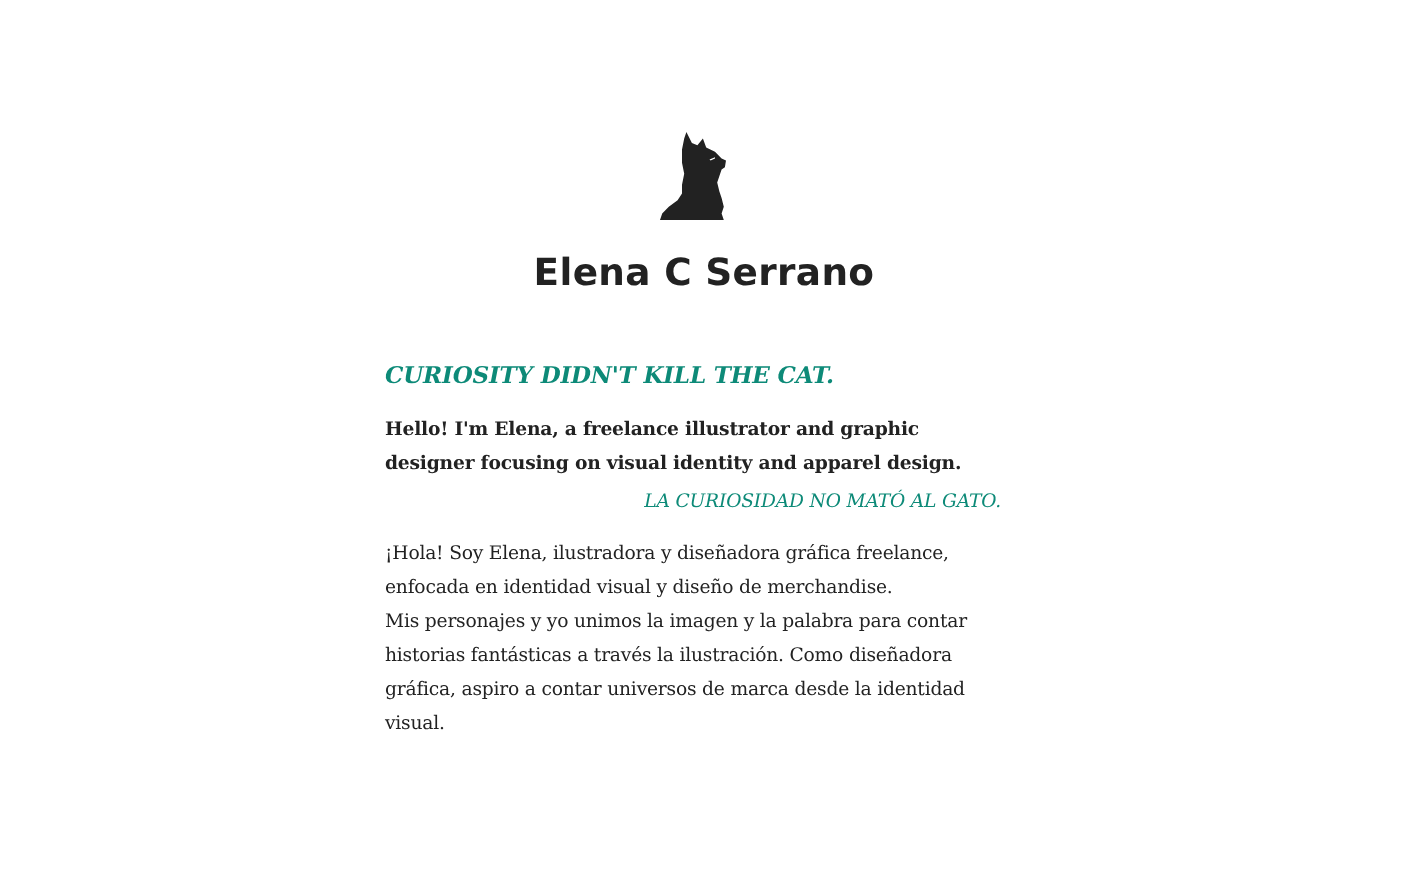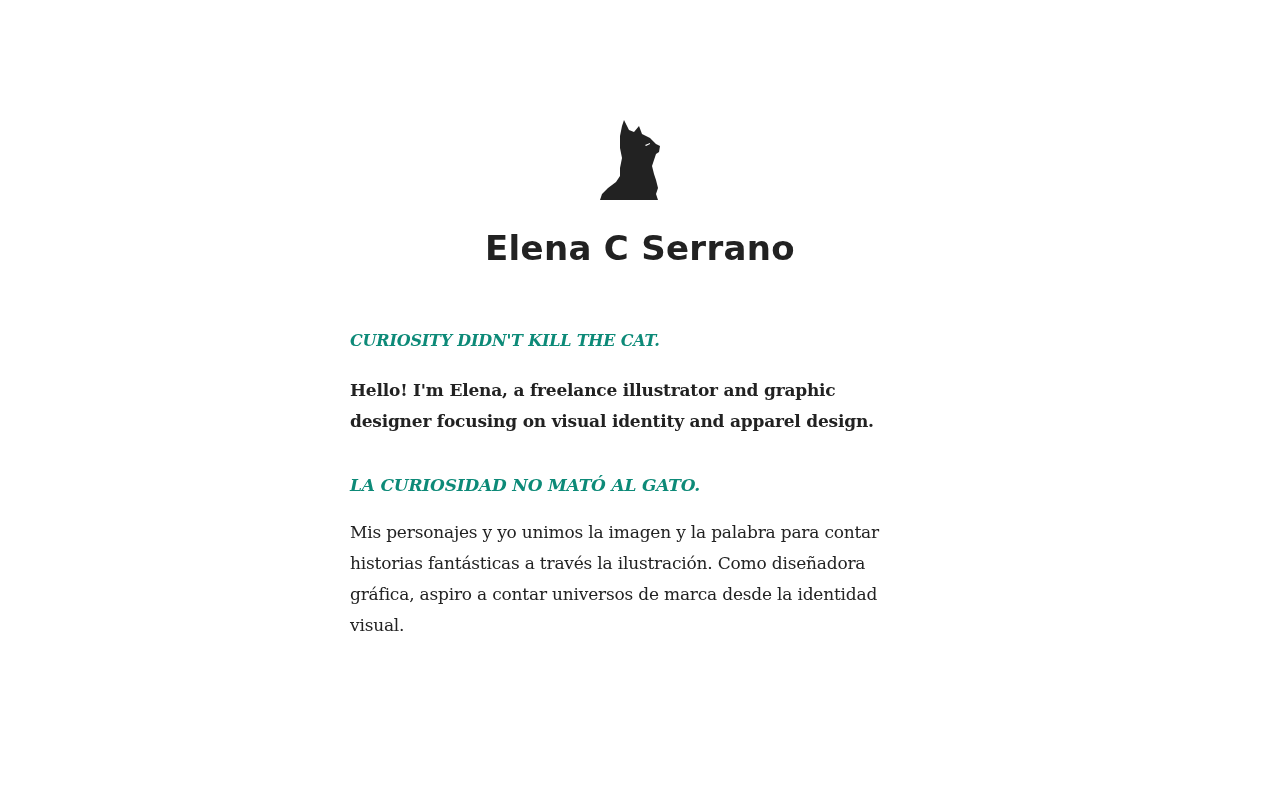--- a/index.html
+++ b/index.html
@@ -42,40 +42,41 @@
       left: 350px;
       top: 325px;
       width: 560px;
       font-family: "DejaVu Serif", serif;
       color: #222222;
     }
     .heading-en {
       margin: 0;
       font-style: italic;
       font-weight: bold;
-      font-size: 16px;
+      font-size: 21px;
       line-height: 32px;
       color: #0d8a78;
       letter-spacing: -0.2px;
     }
     .para-en {
       margin: 18px 0 0 0;
       font-weight: bold;
       font-size: 17px;
       line-height: 31px;
       letter-spacing: -0.2px;
     }
     .heading-es {
-      margin: 32px 0 0 0;
+      margin: 3px 0 0 0;
       font-style: italic;
-      font-weight: bold;
+      font-weight: normal;
       font-size: 17px;
       line-height: 32px;
       color: #0d8a78;
       letter-spacing: -0.2px;
+      text-align: right;
     }
     .para-es {
       margin: 16px 0 0 0;
       font-weight: normal;
       font-size: 17px;
       line-height: 31px;
       letter-spacing: -0.2px;
     }
     .line { display: block; }
   </style>
@@ -94,16 +95,17 @@
   </header>
 
   <main class="content">
     <h2 class="heading-en">CURIOSITY DIDN'T KILL THE CAT.</h2>
     <p class="para-en">
       <span class="line">Hello! I'm Elena, a freelance illustrator and graphic designer focusing on visual identity and apparel design.</span>
     </p>
 
     <h2 class="heading-es">LA CURIOSIDAD NO MATÓ AL GATO.</h2>
     <p class="para-es">
+      <span class="line">¡Hola! Soy Elena, ilustradora y diseñadora gráfica freelance, enfocada en identidad visual y diseño de merchandise.</span>
       <span class="line">Mis personajes y yo unimos la imagen y la palabra para contar historias fantásticas a través la ilustración. Como diseñadora gráfica, aspiro a contar universos de marca desde la identidad visual.</span>
     </p>
   </main>
 </div>
 
 </body></html>

